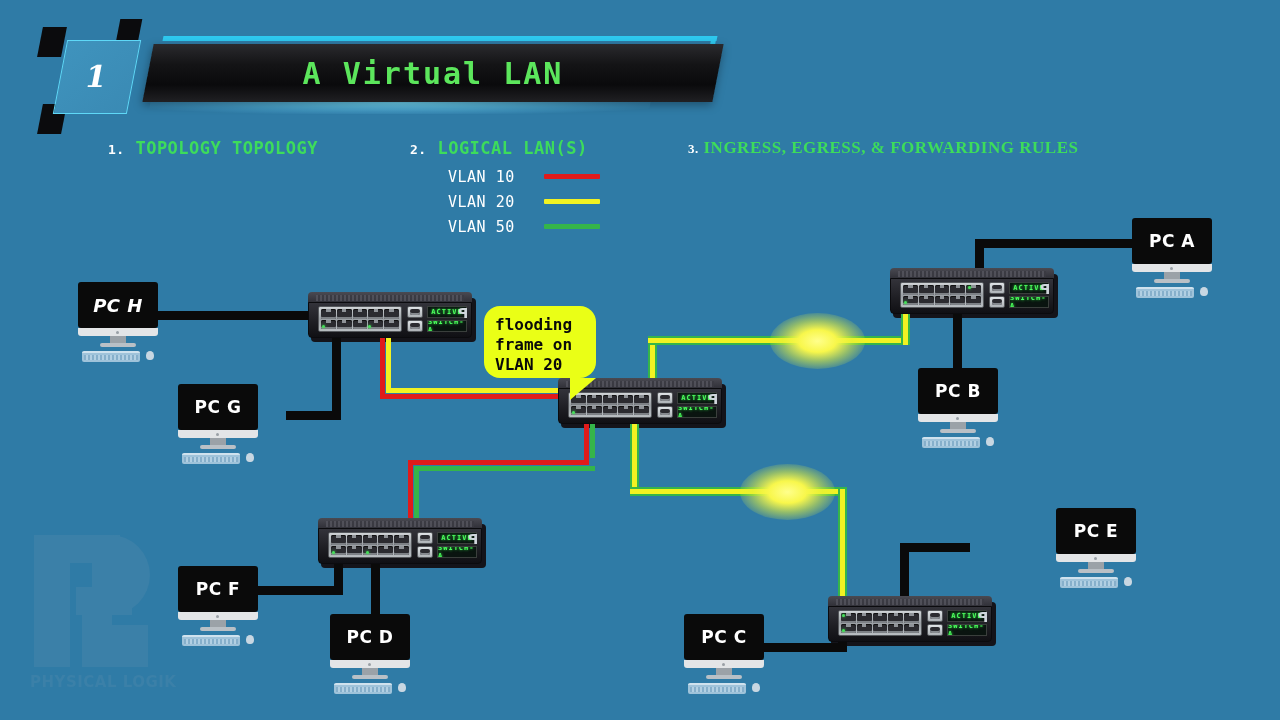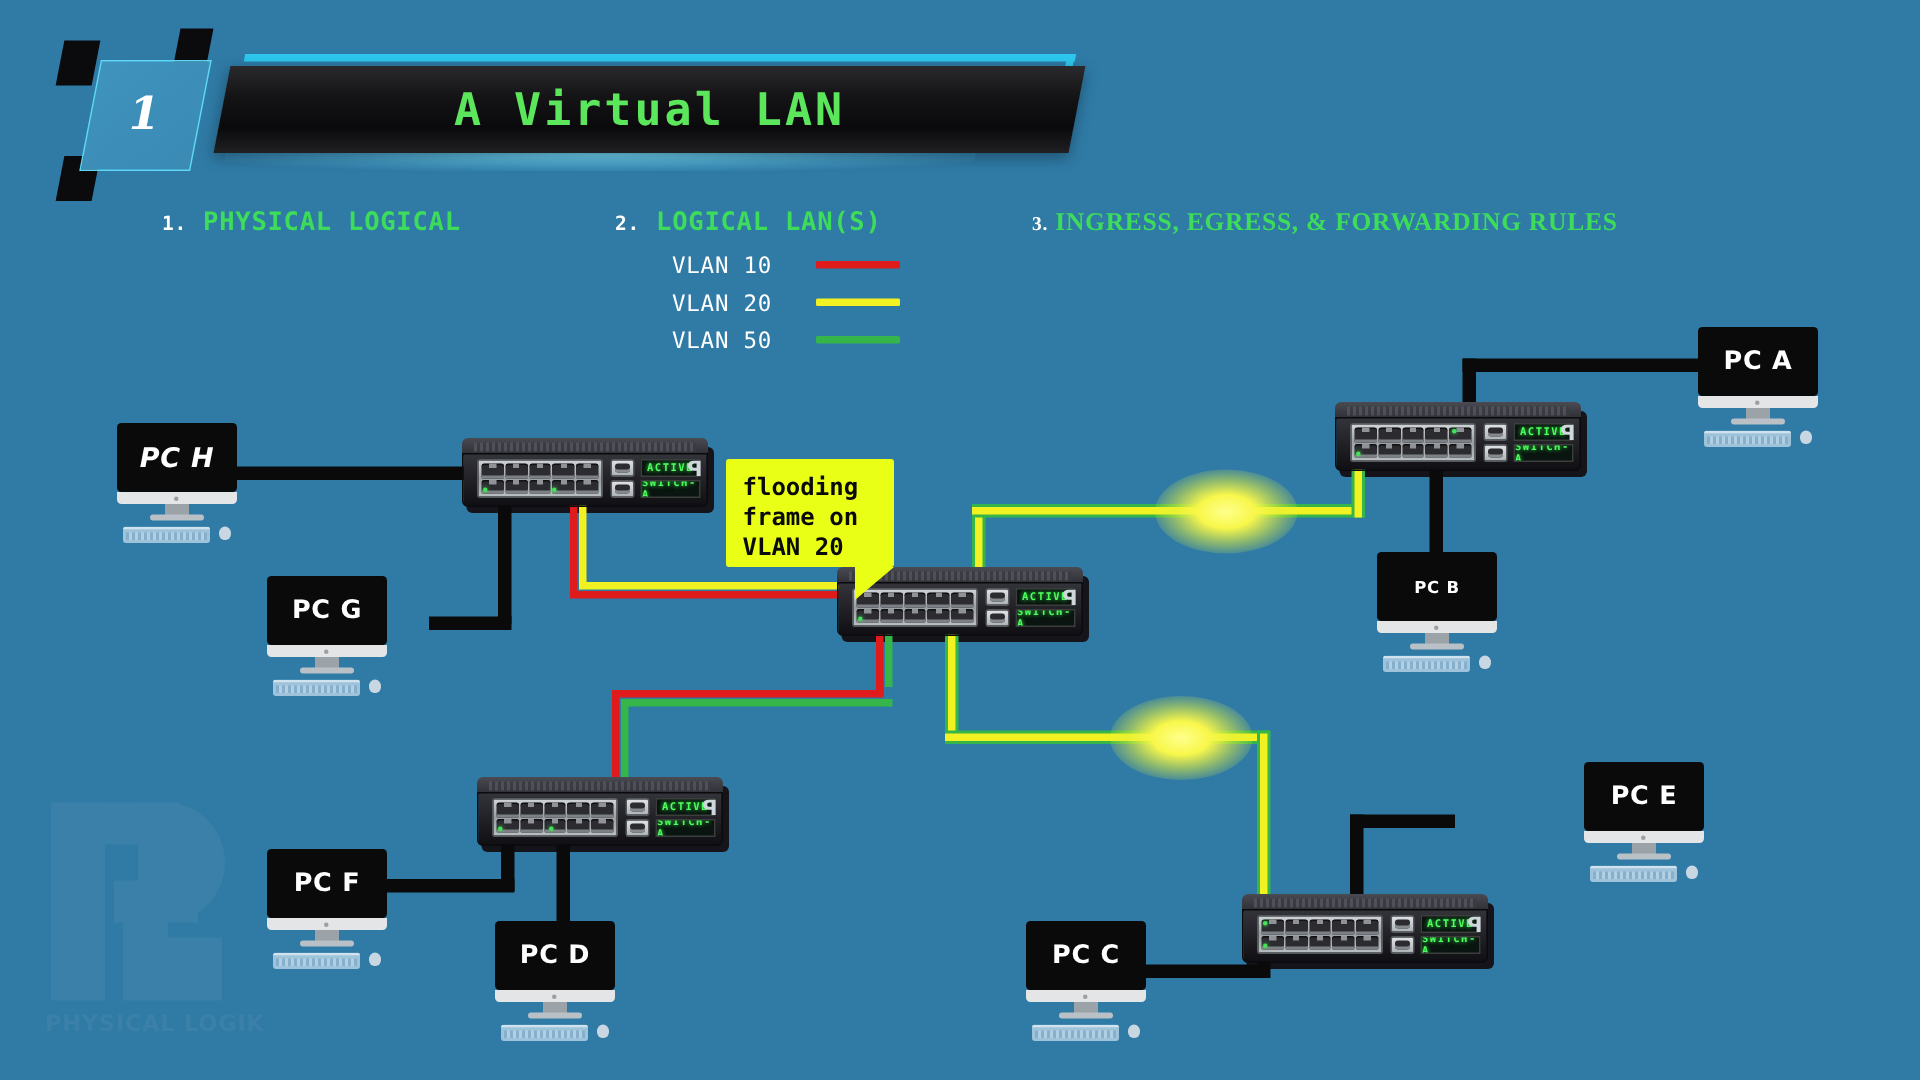--- a/index.html
+++ b/index.html
@@ -134,21 +134,21 @@
 
     <div class="ttl-underglow"></div>
     <div class="ttl-cyanline"></div>
     <div class="ttl-cyanline2"></div>
     <div class="ttl-bar"></div>
     <div class="ttl-txt">A Virtual LAN</div>
   </div>
 
   <div class="sect" style="left:108px;top:138px;">
     <span class="num">1.</span>
-    <span class="lbl">PHYSICAL LOGICAL</span>
+    <span class="lbl">TOPOLOGY TOPOLOGY</span>
   </div>
   <div class="sect" style="left:410px;top:138px;">
     <span class="num">2.</span>
     <span class="lbl">LOGICAL LAN(S)</span>
   </div>
   <div class="sect" style="left:688px;top:138px;font-family:Liberation Serif, serif;">
     <span class="num">3.</span>
     <span class="lbl">INGRESS, EGRESS, &amp; FORWARDING RULES</span>
   </div>
 
@@ -284,21 +284,21 @@
     <div class="pc-chin" style="left:0;top:46px;width:80px;height:8px;"></div>
     <div class="pc-dot" style="left:38px;top:49px;"></div>
     <div class="pc-neck" style="left:32px;top:54px;width:16px;height:8px;"></div>
     <div class="pc-base" style="left:22px;top:61px;width:36px;height:4px;"></div>
     <div class="kbd" style="left:4px;top:69px;width:58px;height:9px;"></div>
     <div class="mouse" style="left:68px;top:69px;width:8px;height:9px;"></div>
   </div>
 
   <div class="pc" style="left:918px;top:368px;width:88px;height:80px;">
     <div class="pc-screen" style="width:80px;height:46px;">
-      <span class="pc-name" style="font-size:11px;">PC B</span>
+      <span class="pc-name" style="font-size:17px;">PC B</span>
     </div>
     <div class="pc-chin" style="left:0;top:46px;width:80px;height:8px;"></div>
     <div class="pc-dot" style="left:38px;top:49px;"></div>
     <div class="pc-neck" style="left:32px;top:54px;width:16px;height:8px;"></div>
     <div class="pc-base" style="left:22px;top:61px;width:36px;height:4px;"></div>
     <div class="kbd" style="left:4px;top:69px;width:58px;height:9px;"></div>
     <div class="mouse" style="left:68px;top:69px;width:8px;height:9px;"></div>
   </div>
 
   <div class="pc" style="left:1132px;top:218px;width:88px;height:80px;">
@@ -470,20 +470,20 @@
       </div>
     <div class="lcd" style="left:119px;top:14px;width:40px;height:12px;font-size:7px;">
       <span>ACTIVE</span>
     </div>
     <div class="lcd" style="left:119px;top:28px;width:40px;height:12px;font-size:7px;">
       <span>SWITCH-A</span>
     </div>
     <div class="sw-logo" style="left:150px;top:13px;font-size:14px;">P</div>
   </div>
 
-  <div class="callout" style="left:484px;top:306px;width:112px;height:72px;">
+  <div class="callout" style="left:484px;top:306px;width:112px;height:72px;border-radius:16px;">
     <div class="ctxt">flooding
 frame on
 VLAN 20</div>
   </div>
   <div class="callout-tail" style="left:570px;top:378px;"></div>
 
 </div>
 
 </body></html>

